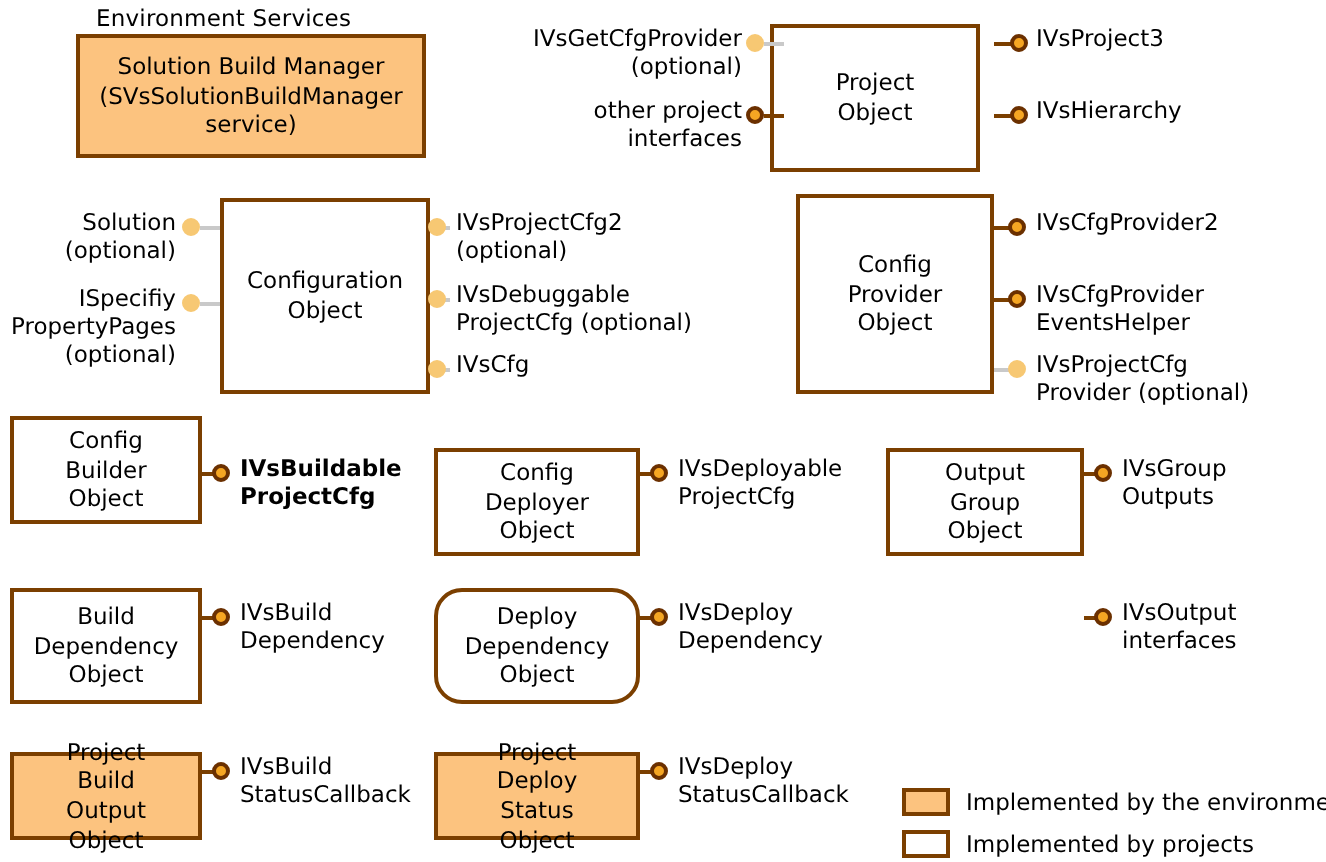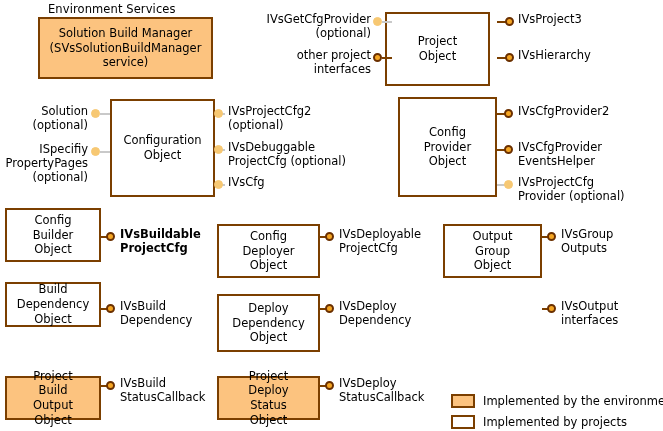--- a/index.html
+++ b/index.html
@@ -207,31 +207,31 @@
 
   <div class="abs node" style="left:443px; top:224px; width:99px; height:54px;">
     <span class="node-label">Output Group
 Object</span>
   </div>
   <div class="conn req abs" style="left:542px; top:236px; width:10px;"></div>
   <div class="dot req abs" style="left:547px; top:232px;"></div>
   <div class="iface right" style="left:561px; top:227px; width:100px;">IVsGroup
 Outputs</div>
 
-  <div class="abs node" style="left:5px; top:282px; width:96px; height:45px;">
+  <div class="abs node" style="left:5px; top:294px; width:96px; height:58px;">
     <span class="node-label">Build
 Dependency
 Object</span>
   </div>
   <div class="conn req abs" style="left:101px; top:308px; width:10px;"></div>
   <div class="dot req abs" style="left:106px; top:304px;"></div>
   <div class="iface right" style="left:120px; top:299px; width:100px;">IVsBuild
 Dependency</div>
 
-  <div class="abs node" style="left:217px; top:294px; width:103px; height:58px;">
+  <div class="abs node" style="left:217px; top:294px; width:103px; height:58px;border-radius:14px;">
     <span class="node-label">Deploy
 Dependency
 Object</span>
   </div>
   <div class="conn req abs" style="left:320px; top:308px; width:10px;"></div>
   <div class="dot req abs" style="left:325px; top:304px;"></div>
   <div class="iface right" style="left:339px; top:299px; width:105px;">IVsDeploy
 Dependency</div>
 
   <div class="conn req abs" style="left:542px; top:308px; width:10px;"></div>

